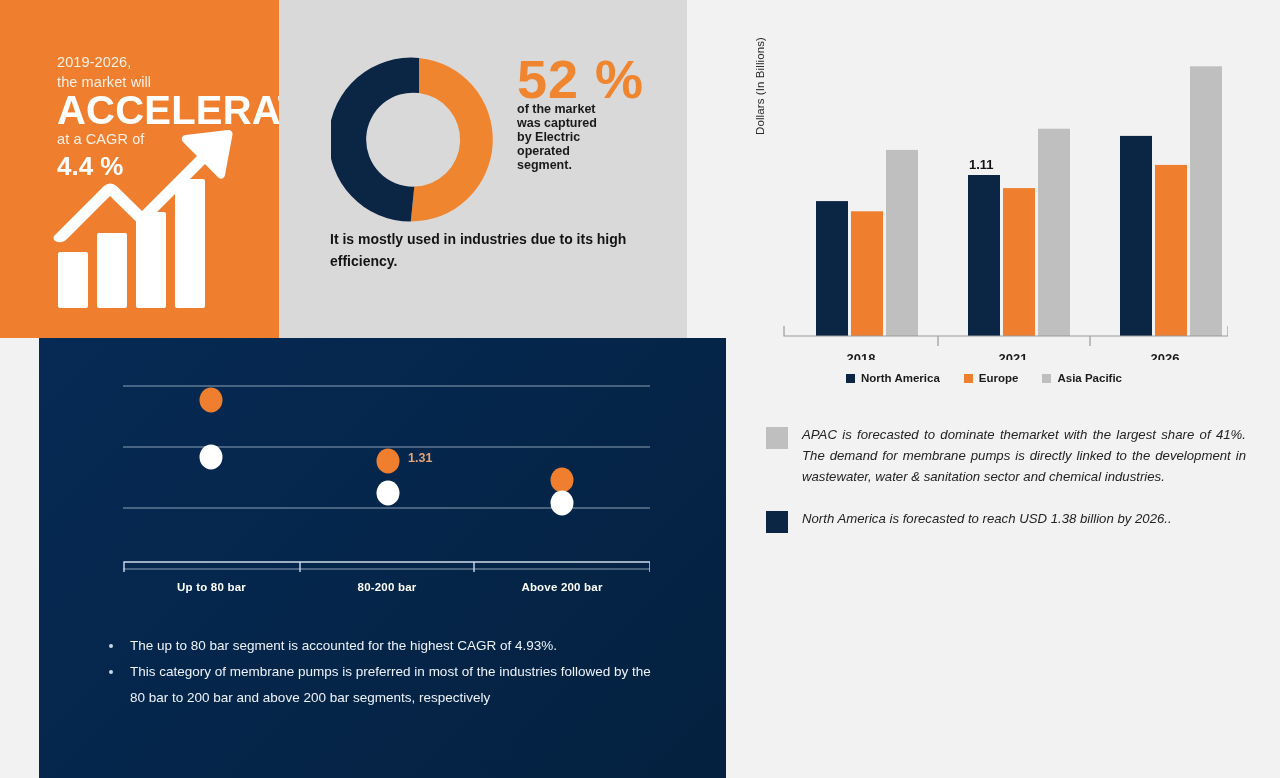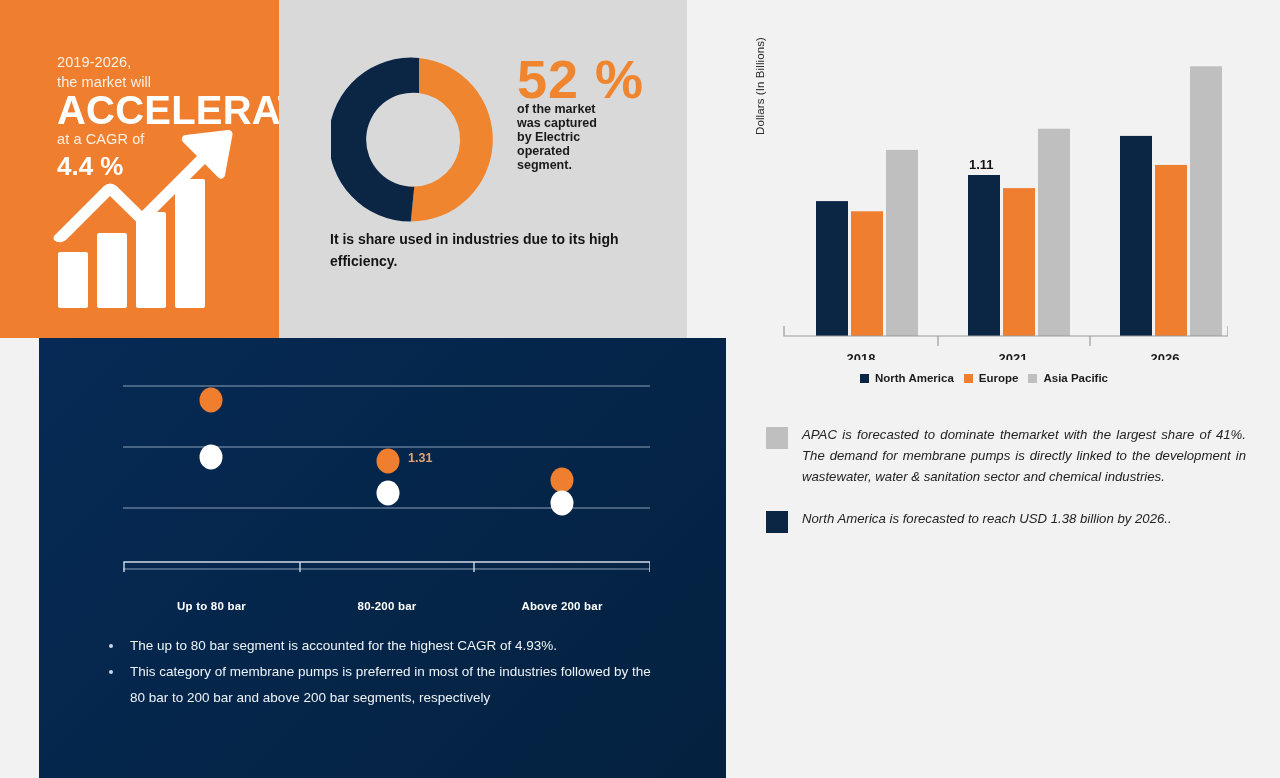--- a/index.html
+++ b/index.html
@@ -63,21 +63,21 @@
   #dot-panel {
     position: absolute; left: 0; top: 338px;
     width: 687px; height: 440px;
     background: #05244b;
     background-image: linear-gradient(135deg, #062a55 0%, #04213f 100%);
     margin-left: 39px;
   }
   #dot-chart { position: absolute; left: 84px; top: 41px; width: 527px; height: 210px; }
   #dot-svg { display: block; width: 527px; height: 210px; }
   .dot-axis-label {
-    position: absolute; top: 262px;
+    position: absolute; top: 243px;
     font-size: 11.5px; font-weight: 700; color: #ffffff;
     text-align: center; letter-spacing: .2px;
   }
   #bullets {
     position: absolute; left: 68px; top: 295px; width: 560px;
     color: #eef3f8; font-size: 13.5px; line-height: 26px;
   }
   #bullets li { margin-left: 17px; padding-left: 6px; }
   #bullets li::marker { color: #c9d6e4; font-size: 13px; }
 
@@ -85,21 +85,21 @@
   #bar-region { position: absolute; left: 688px; top: 0; width: 592px; height: 410px; }
   #bar-ylabel {
     position: absolute; left: 66px; top: 135px;
     transform: rotate(-90deg); transform-origin: left top;
     font-size: 11.5px; color: #2b2b2b; white-space: nowrap;
     letter-spacing: .1px;
   }
   #bar-svg { position: absolute; left: 90px; top: 40px; }
   #bar-legend {
     position: absolute; left: 0; right: 0; top: 372px;
-    display: flex; justify-content: center; gap: 10px; align-items: center;
+    display: flex; justify-content: center; gap: 24px; align-items: center;
   }
   .legend-item { display: flex; align-items: center; gap: 6px; }
   .legend-swatch { width: 9px; height: 9px; display: block; }
   .legend-text { font-size: 11.5px; font-weight: 700; color: #1c1c1c; }
 
   
   #notes { position: absolute; left: 766px; top: 424px; width: 480px; }
   .note-row { display: flex; gap: 14px; margin-bottom: 21px; }
   .note-swatch { width: 22px; height: 22px; flex: 0 0 22px; margin-top: 3px; }
   .note-text {
@@ -152,21 +152,21 @@
         <g transform="translate(88,88)">
           <path fill="#f0852f" d="M0,-82 A82,82 0 0 1 -8.23,81.59 L-4.70,46.62 A47,47 0 0 0 0,-47 Z"></path>
           <path fill="#0b2545" d="M-8.23,81.59 A82,82 0 1 1 0,-82 L0,-47 A47,47 0 1 0 -4.70,46.62 Z"></path>
         </g>
       </svg>
     </div>
     <div id="pct-block">
       <div id="pct-value">52 %</div>
       <div id="pct-desc">of the market was captured by Electric operated segment.</div>
     </div>
-    <div id="donut-note">It is share used in industries due to its high efficiency.</div>
+    <div id="donut-note">It is mostly used in industries due to its high efficiency.</div>
   </section>
 
   <section id="dot-panel">
     <div id="dot-chart">
       <svg id="dot-svg" viewBox="0 0 527 210">
         <g stroke="#b9c8d8" stroke-width="1" opacity=".75">
           <line x1="0" y1="7" x2="527" y2="7"></line>
           <line x1="0" y1="68" x2="527" y2="68"></line>
           <line x1="0" y1="129" x2="527" y2="129"></line>
           <line x1="0" y1="190" x2="527" y2="190"></line>

